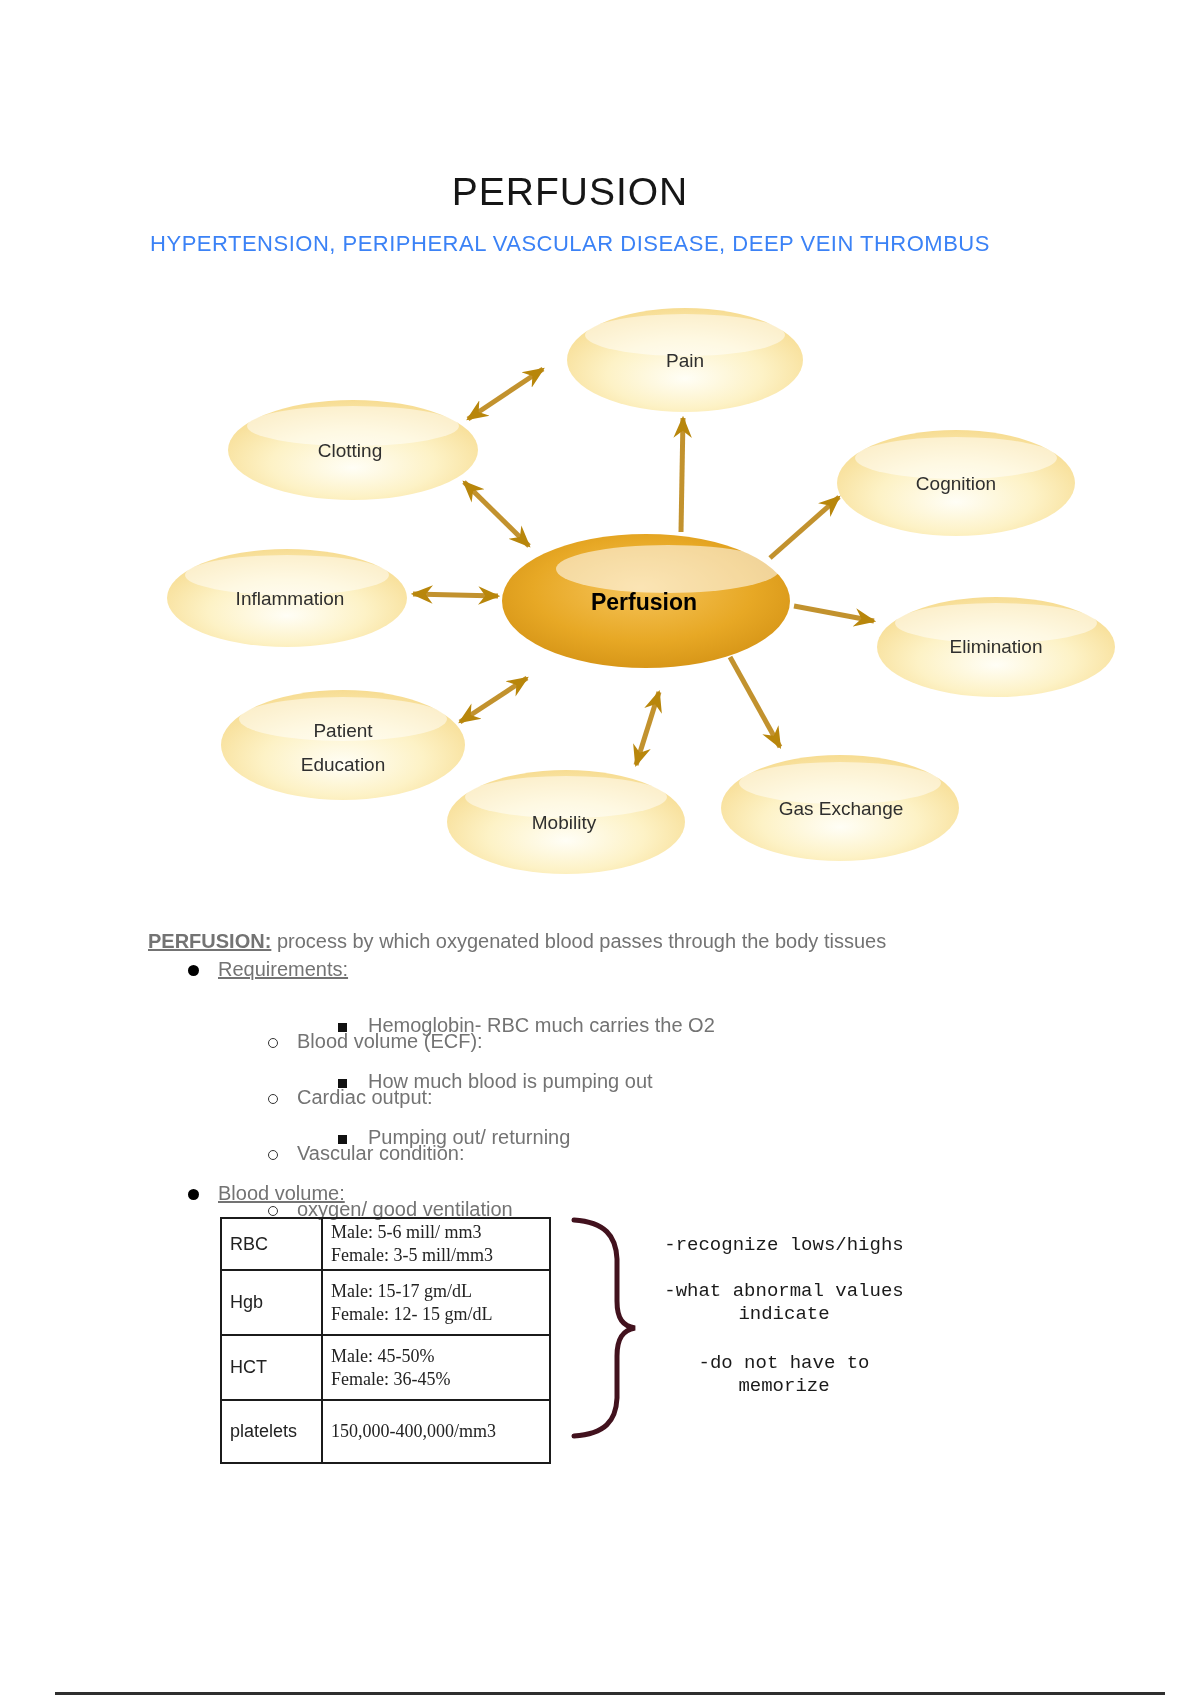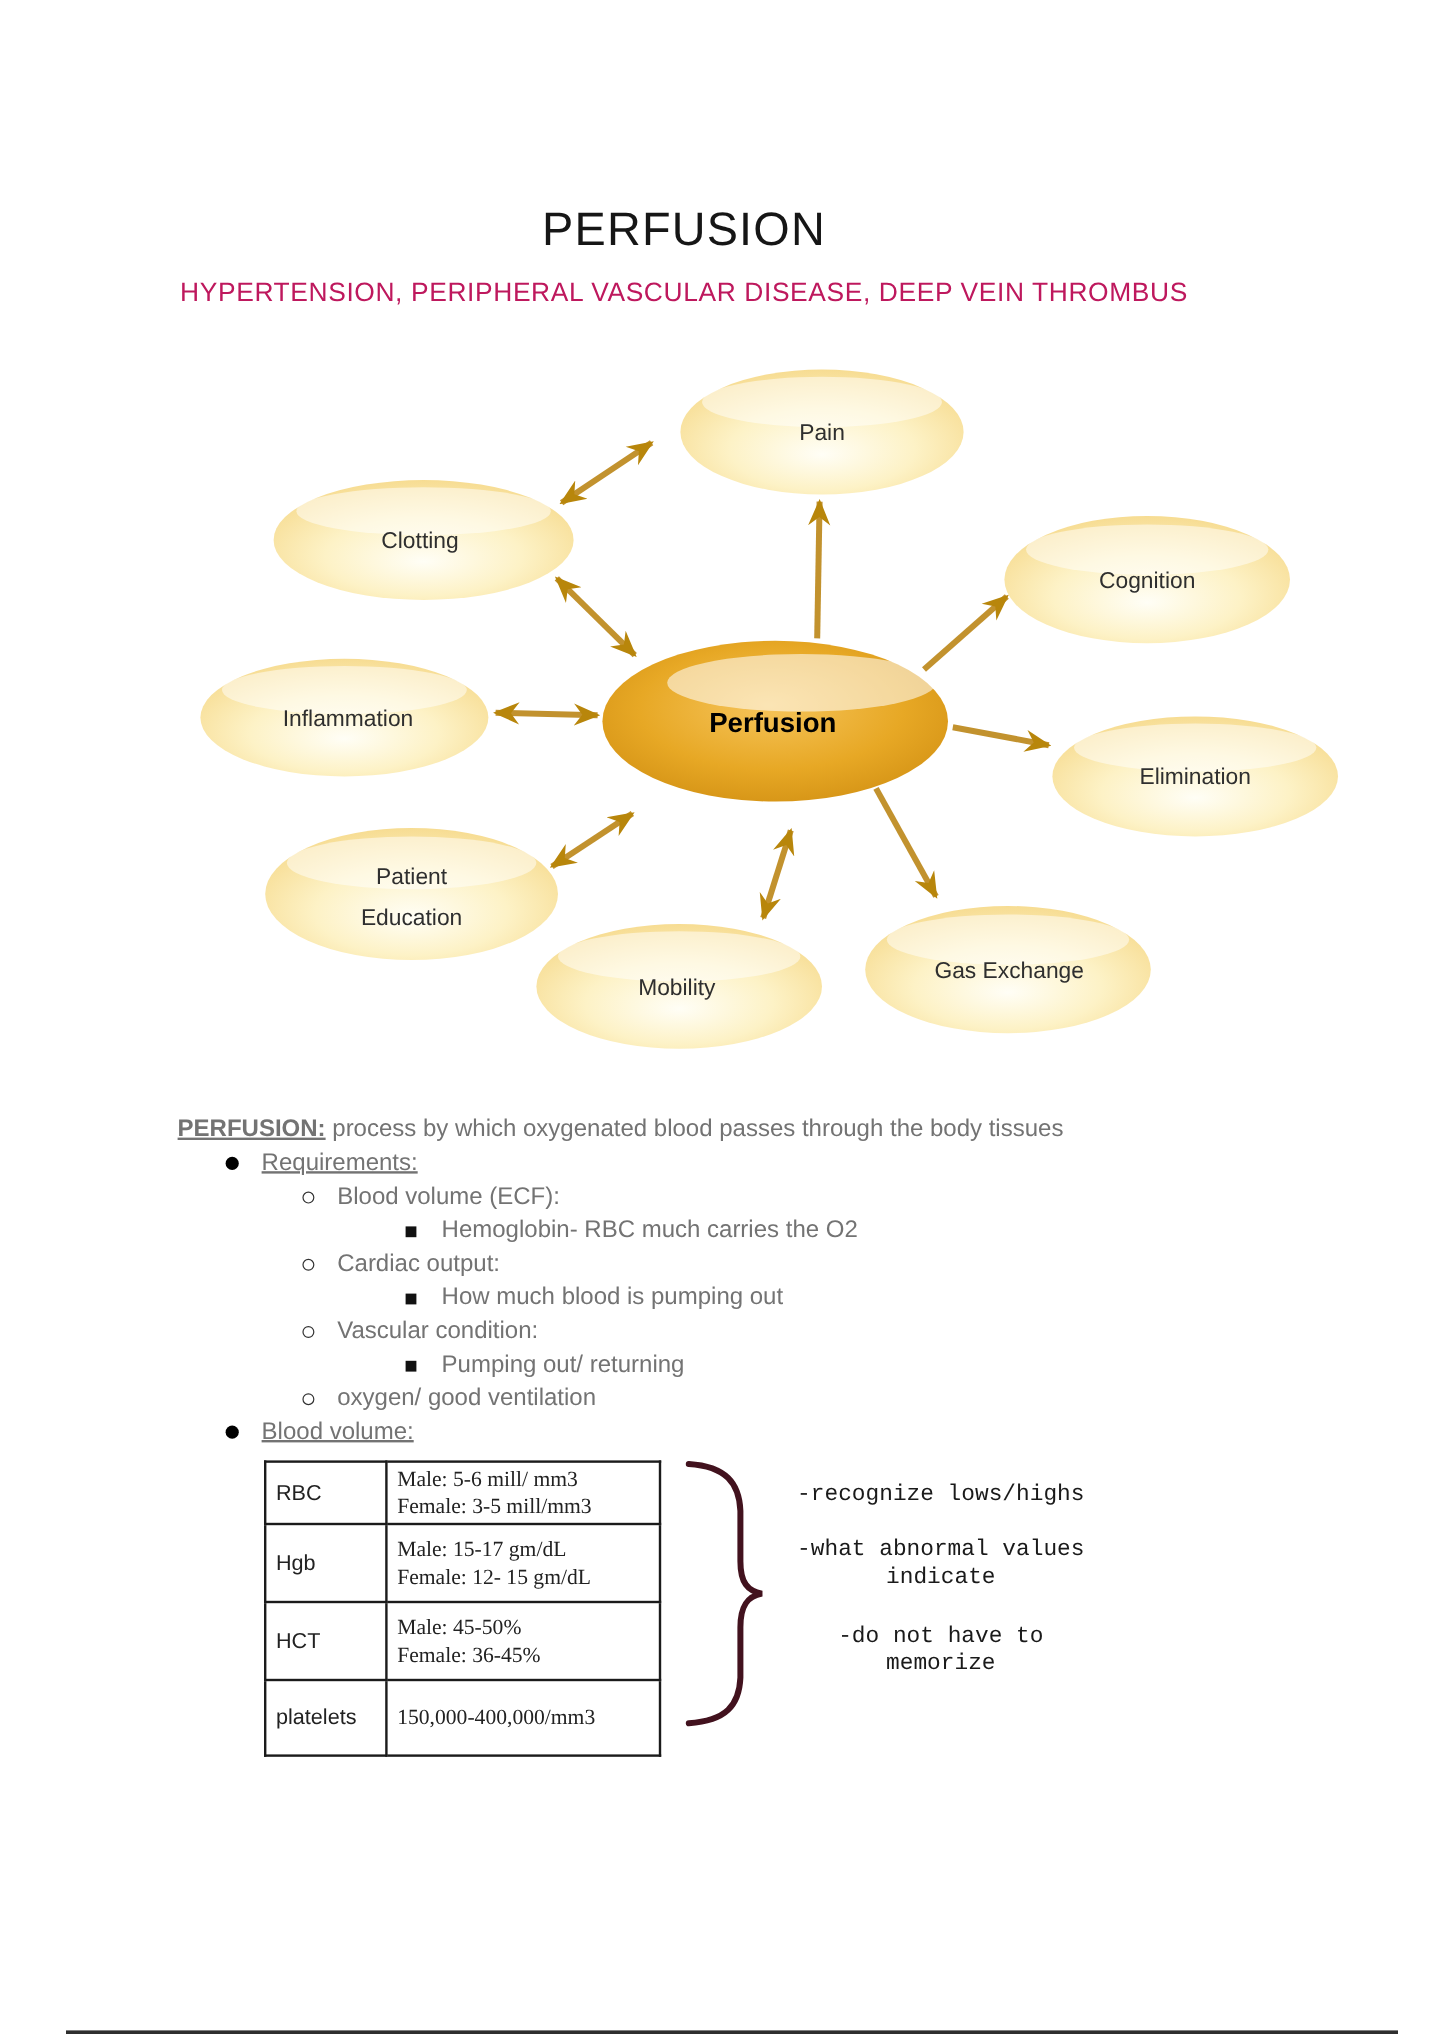--- a/index.html
+++ b/index.html
@@ -15,29 +15,29 @@
 
   .page-title{
     position:absolute;left:0;top:170px;width:1140px;
     text-align:center;
     font-size:39px;color:#161616;letter-spacing:1px;
     z-index:2;
   }
   .page-subtitle{
     position:absolute;left:0;top:231px;width:1140px;
     text-align:center;
-    font-size:22px;color:#be185d;letter-spacing:0.5px;
+    font-size:22px;color:#3b82f6;letter-spacing:0.5px;
     z-index:2;
   }
 
   
   .line{position:absolute;font-size:20px;color:#737373;white-space:nowrap;z-index:2;}
   .l0{left:148px;}
   .l1{left:188px;}
-  .l2{left:252px;}
+  .l2{left:268px;margin-top:44px;}
   .l3{left:338px;}
   .term{font-weight:bold;text-decoration:underline;}
   .ul{text-decoration:underline;}
   .m1,.m2,.m3{display:inline-block;}
   .m1{width:11px;height:11px;border-radius:50%;background:#000;margin-right:19px;}
   .m2{width:8px;height:8px;border:1.5px solid #333;border-radius:50%;margin-right:19px;background:transparent;}
   .m3{width:9px;height:9px;background:#111;margin-right:21px;}
 
   
   .blood-table{

